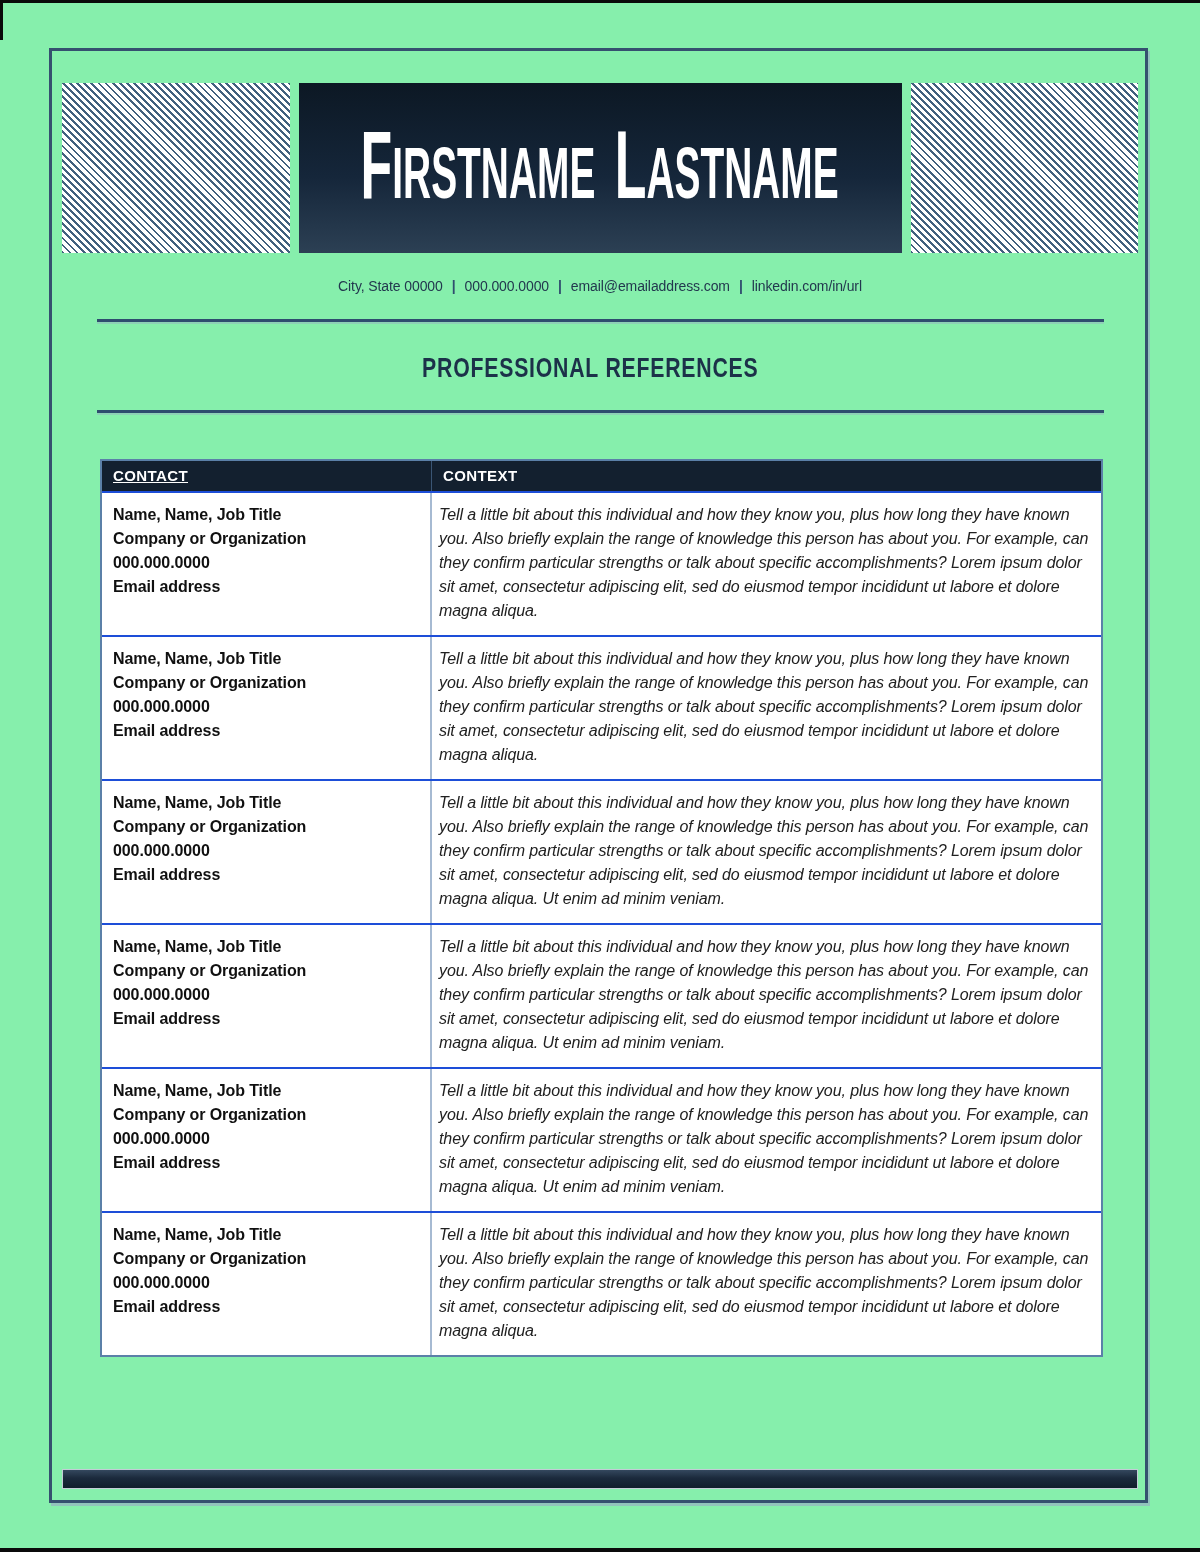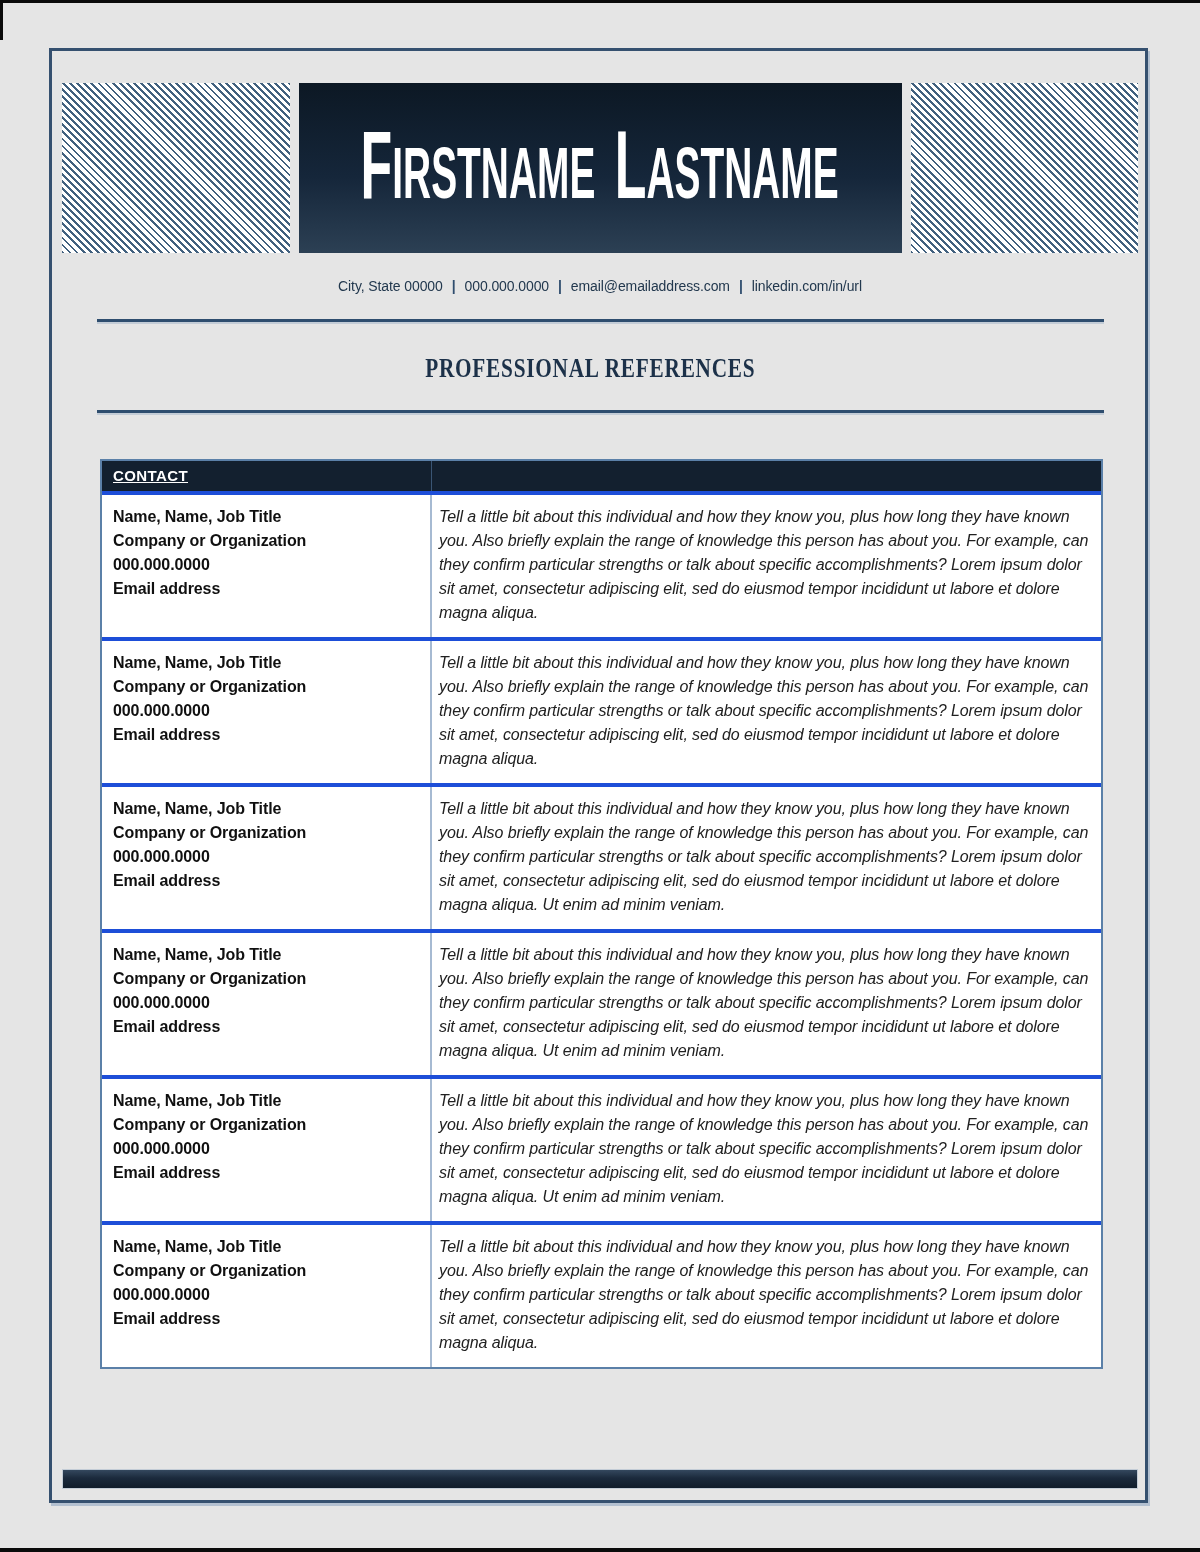--- a/index.html
+++ b/index.html
@@ -1,21 +1,21 @@
 <!DOCTYPE html>
 <html><head>
 <meta charset="utf-8">
 <style>
   * { margin: 0; padding: 0; box-sizing: border-box; }
   html, body { background: #ffffff; }
   .page {
     position: relative;
     width: 1200px;
     height: 1552px;
-    background: #e5e5e5;
+    background: #86efac;
     font-family: "Liberation Sans", "DejaVu Sans", sans-serif;
     overflow: hidden;
     padding-left: 17px;
   }
   .edge { position: absolute; left: 0; width: 1200px; background: #0a0a0a; }
   .edge-top { top: 0; height: 3px; }
   .edge-bottom { bottom: 0; height: 4px; }
   .edge-corner { position: absolute; left: 0; top: 0; width: 3px; height: 40px; background: #0a0a0a; }
 
   .frame {
@@ -88,21 +88,20 @@
     background: #2e4d6e;
     box-shadow: 0 2px 0 rgba(152,172,196,0.45);
   }
   .rule-1 { top: 319px; }
   .rule-2 { top: 410px; }
   .section-title {
     position: absolute;
     left: 0; top: 352px;
     width: 1181px;
     text-align: center;
-    font-family: Liberation Serif, serif;
   }
   .section-title .st-inner {
     display: inline-block;
     font-size: 28px;
     font-weight: 700;
     letter-spacing: 1px;
     color: #1c3149;
     transform: scaleX(0.76);
     transform-origin: 50% 50%;
     white-space: nowrap;
@@ -126,21 +125,21 @@
     font-size: 15px;
     font-weight: 700;
     letter-spacing: 0.4px;
     padding: 6px 0 6px 11px;
     line-height: 18px;
   }
   .th-contact { border-right: 1px solid #3a5574; text-decoration: underline; }
   .trow {
     display: grid;
     grid-template-columns: 330px 1fr;
-    border-top: 4px solid #1d4ed8;
+    border-top: 2px solid #1d4ed8;
   }
   .td { font-size: 16px; line-height: 24px; letter-spacing: -0.1px; }
   .td-contact {
     border-right: 2px solid #a6bad2;
     padding: 10px 10px 12px 11px;
     font-weight: 700;
     color: #101010;
   }
   .td-context {
     padding: 10px 12px 12px 7px;
@@ -181,20 +180,21 @@
 
   <div class="section-title">
     <span class="st-inner">PROFESSIONAL REFERENCES</span>
   </div>
 
   <div class="rule rule-2"></div>
 
   <div class="ref-table">
     <div class="thead">
       <div class="th th-contact">CONTACT</div>
+      <div class="th th-context">CONTEXT</div>
     </div>
 
     <div class="trow">
       <div class="td td-contact">
         <div>Name, Name, Job Title</div>
         <div>Company or Organization</div>
         <div>000.000.0000</div>
         <div>Email address</div>
       </div>
       <div class="td td-context">Tell a little bit about this individual and how they know you, plus how long they have known you. Also briefly explain the range of knowledge this person has about you. For example, can they confirm particular strengths or talk about specific accomplishments? Lorem ipsum dolor sit amet, consectetur adipiscing elit, sed do eiusmod tempor incididunt ut labore et dolore magna aliqua.</div>

